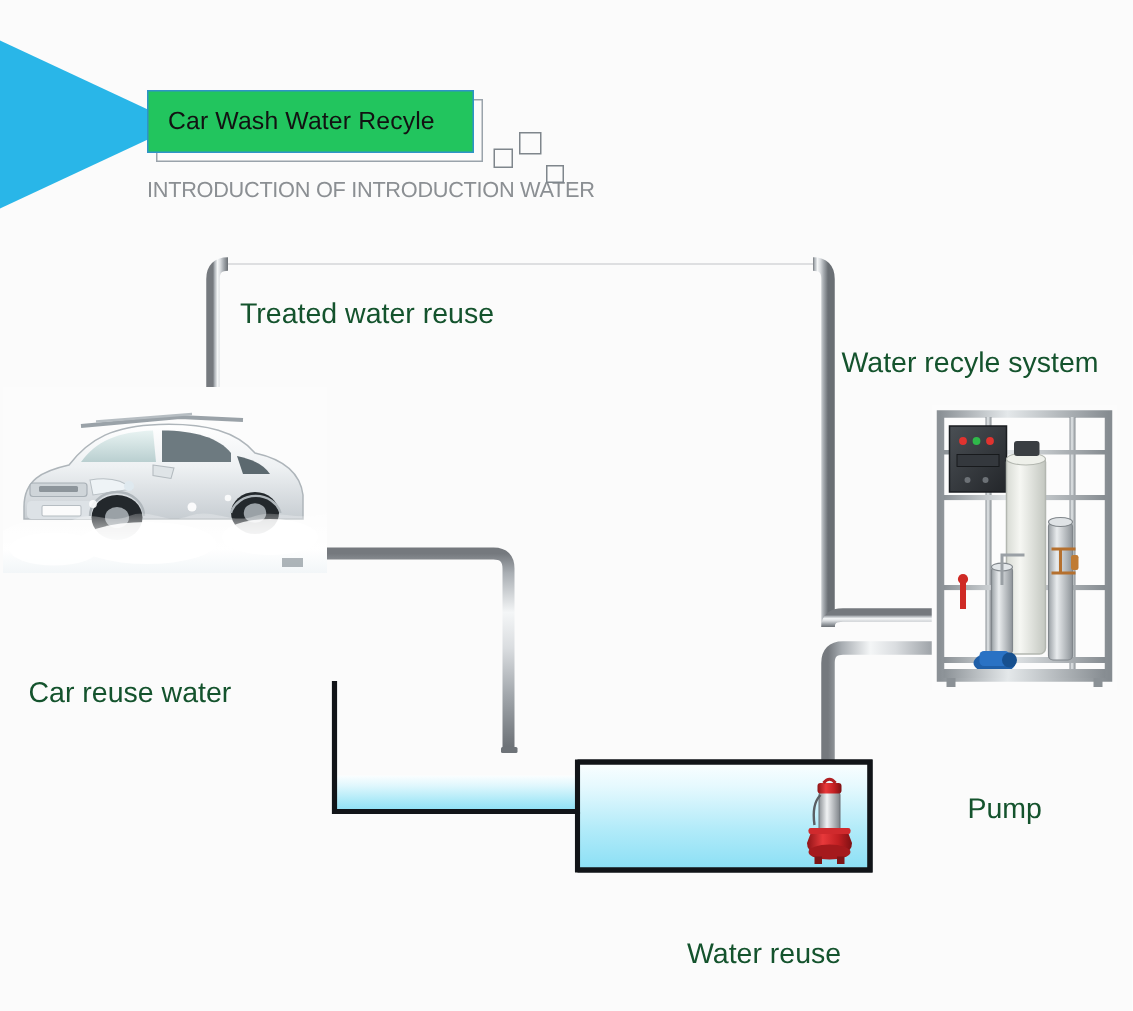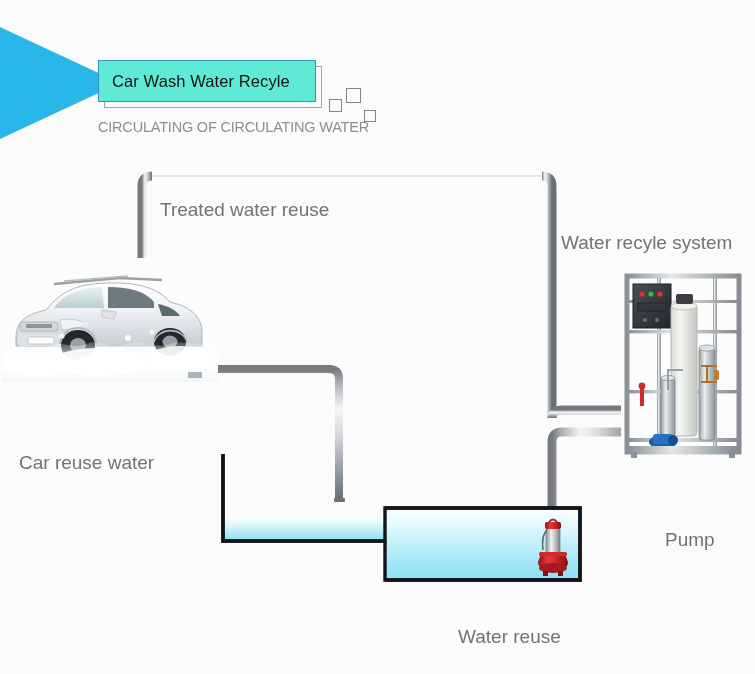--- a/index.html
+++ b/index.html
@@ -39,21 +39,21 @@
     background: transparent;
     box-sizing: border-box;
   }
   .title-box {
     position: absolute;
     left: 98px;
     top: 60px;
     width: 218px;
     height: 42px;
     border: 1.6px solid #2f93c8;
-    background: #5eead4;
+    background: #22c55e;
     box-sizing: border-box;
     display: flex;
     align-items: center;
     padding-left: 13px;
   }
   .title-box .title-text {
     font-size: 16.5px;
     color: #121212;
     letter-spacing: 0.1px;
     white-space: nowrap;
@@ -73,21 +73,21 @@
     background: transparent;
     box-sizing: border-box;
   }
   .deco-sq.s1 { left: 329px; top: 99px; width: 13px; height: 13px; }
   .deco-sq.s2 { left: 346px; top: 88px; width: 15px; height: 15px; }
   .deco-sq.s3 { left: 364px; top: 110px; width: 12px; height: 12px; }
 
   
   .label {
     position: absolute;
-    color: #737373;
+    color: #14532d;
     white-space: nowrap;
   }
   .label.lg { font-size: 19px; }
 
   
   .car-wrap {
     position: absolute;
     left: 2px;
     top: 258px;
     width: 216px;
@@ -116,21 +116,21 @@
 <body>
 
 <div id="stage">
 
   <div class="banner-triangle"></div>
 
   <div class="title-shadow"></div>
   <div class="title-box">
     <span class="title-text">Car Wash Water Recyle</span>
   </div>
-  <div class="subtitle">CIRCULATING OF CIRCULATING WATER</div>
+  <div class="subtitle">INTRODUCTION OF INTRODUCTION WATER</div>
 
   <div class="deco-sq s1"></div>
   <div class="deco-sq s2"></div>
   <div class="deco-sq s3"></div>
 
   <svg width="755" height="674" style="position:absolute;left:0;top:0;pointer-events:none;">
     <defs>
       <linearGradient id="pipeH" x1="0" y1="0" x2="0" y2="1">
         <stop offset="0%" stop-color="#75797e"></stop>
         <stop offset="10%" stop-color="#a9aeb3"></stop>
@@ -383,17 +383,17 @@
       <path d="M14 14 q-6 6 -4 20" stroke="#5a5f64" stroke-width="1.6" fill="none"></path>
     </svg>
   </div>
 
   <div class="label lg" style="left:160px; top:199px;">Treated water reuse</div>
 
   <div class="label lg" style="left:561px; top:232px;">Water recyle system</div>
 
   <div class="label lg" style="left:19px; top:452px;">Car reuse water</div>
 
-  <div class="label lg" style="left:645px; top:529px;margin-left:20px;">Pump</div>
+  <div class="label lg" style="left:645px; top:529px;">Pump</div>
 
   <div class="label lg" style="left:458px; top:626px;">Water reuse</div>
 
 </div>
 
 </body></html>

